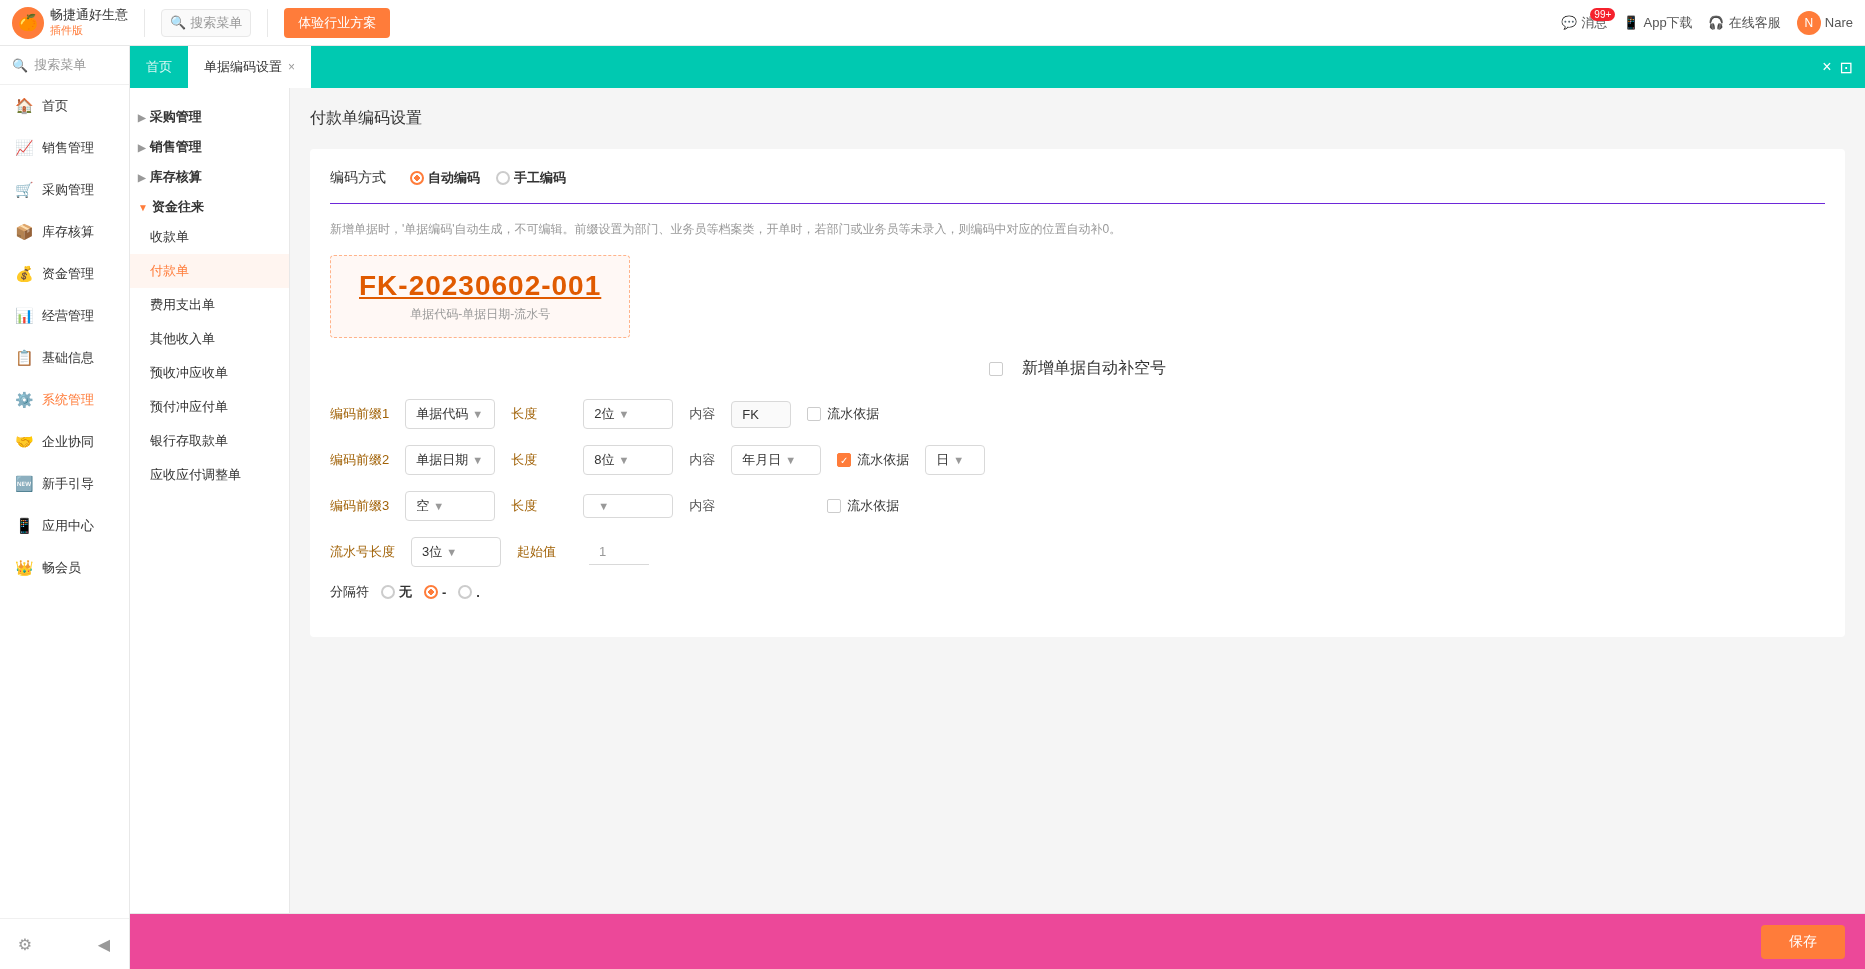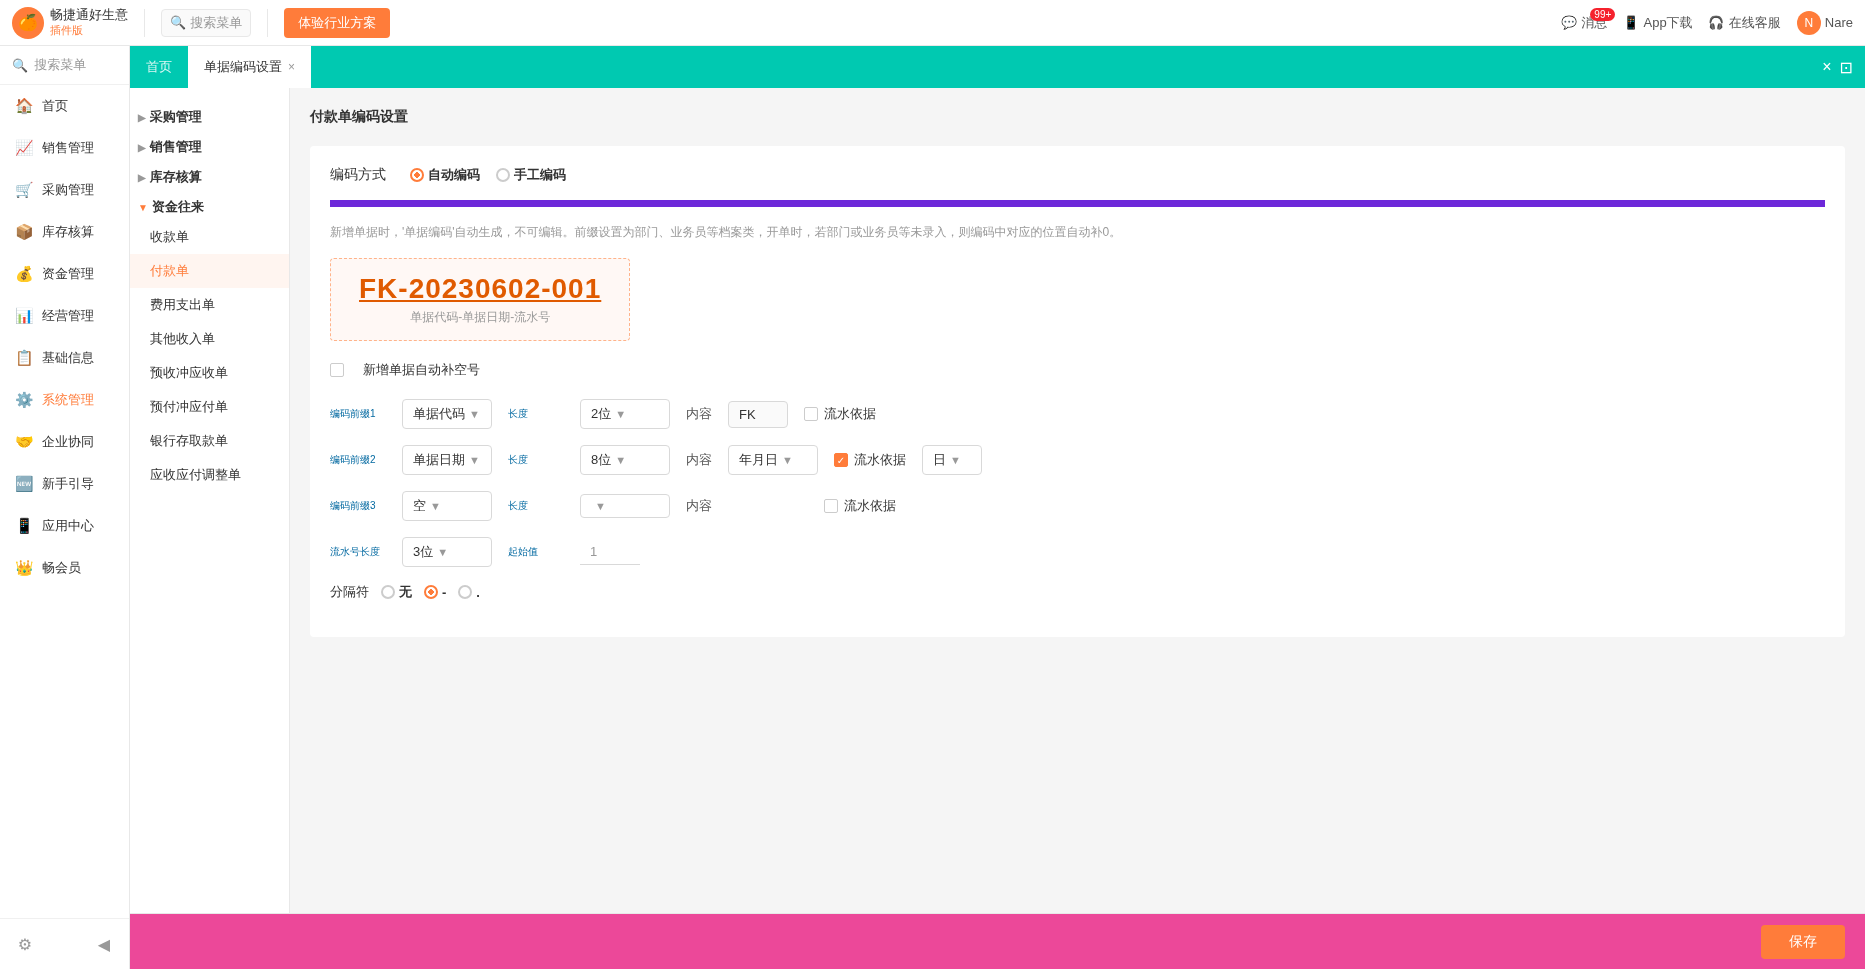--- a/index.html
+++ b/index.html
@@ -90,47 +90,47 @@
     .sub-menu-group { padding: 8px 8px 4px 8px; font-size: 13px; color: #333; font-weight: bold; cursor: pointer; display: flex; align-items: center; gap: 4px; }
     .sub-menu-indent { padding-left: 20px; }
 
     
     .main-page {
       flex: 1;
       background: #f5f5f5;
       overflow-y: auto;
       padding: 20px;
     }
-    .page-title { font-size: 14px; font-weight: bold; color: #333; margin-bottom: 20px; }
+    .page-title { font-size: 16px; font-weight: normal; color: #333; margin-bottom: 20px; }
     .panel { background: #fff; border-radius: 4px; padding: 20px; }
-    .encode-type-row { display: flex; align-items: flex-end; gap: 16px; margin-bottom: 16px; border-bottom: 7px solid #6d28d9; padding-bottom: 16px; }
+    .encode-type-row { display: flex; align-items: flex-end; gap: 16px; margin-bottom: 16px; border-bottom: 1px solid #6d28d9; padding-bottom: 16px; }
     .encode-label { font-size: 14px; color: #333; margin-right: 8px; }
     .radio-item { display: flex; align-items: center; gap: 4px; font-size: 13px; color: #333; cursor: pointer; font-weight: bold; }
     .radio-dot { width: 14px; height: 14px; border-radius: 50%; border: 2px solid #ccc; display: inline-block; }
     .radio-dot.active { border-color: #ff7c3a; background: radial-gradient(circle, #ff7c3a 40%, #fff 40%); }
 
     .info-text { font-size: 12px; color: #999; margin-bottom: 16px; line-height: 1.6; }
 
     .code-preview {
       display: inline-block;
       background: #fff8f5;
       border: 1.5px dashed #ffb38a;
       border-radius: 4px;
       padding: 14px 28px;
       margin-bottom: 20px;
       text-align: center;
     }
     .code-preview-main { font-size: 28px; font-weight: bold; color: #e05a00; letter-spacing: 1px; text-decoration: underline; }
     .code-preview-sub { font-size: 12px; color: #999; margin-top: 4px; }
 
-    .auto-fill-row { display: flex; align-items: center; gap: 19px; margin-bottom: 20px; font-size: 13px; color: #333; }
+    .auto-fill-row { display: flex; align-items: center; gap: 19px; margin-bottom: 20px; font-size: 16px; color: #333; justify-content: center; }
     .checkbox { width: 14px; height: 14px; border: 1px solid #ccc; display: inline-block; border-radius: 2px; cursor: pointer; }
 
     .form-row { display: flex; align-items: center; gap: 16px; margin-bottom: 16px; flex-wrap: wrap; }
-    .form-label { font-size: 10px; color: #0369a1; min-width: 56px; }
+    .form-label { font-size: 13px; color: #a16207; min-width: 56px; }
     .form-select {
       display: flex; align-items: center; gap: 4px;
       border: 1px solid #d9d9d9; border-radius: 4px; padding: 5px 10px;
       font-size: 13px; color: #333; cursor: pointer; background: #fff; min-width: 90px;
     }
     .form-select .arrow { color: #999; font-size: 11px; }
     .form-input {
       border: 1px solid #d9d9d9; border-radius: 4px; padding: 5px 10px;
       font-size: 13px; color: #999; background: #fff; min-width: 80px;
     }

